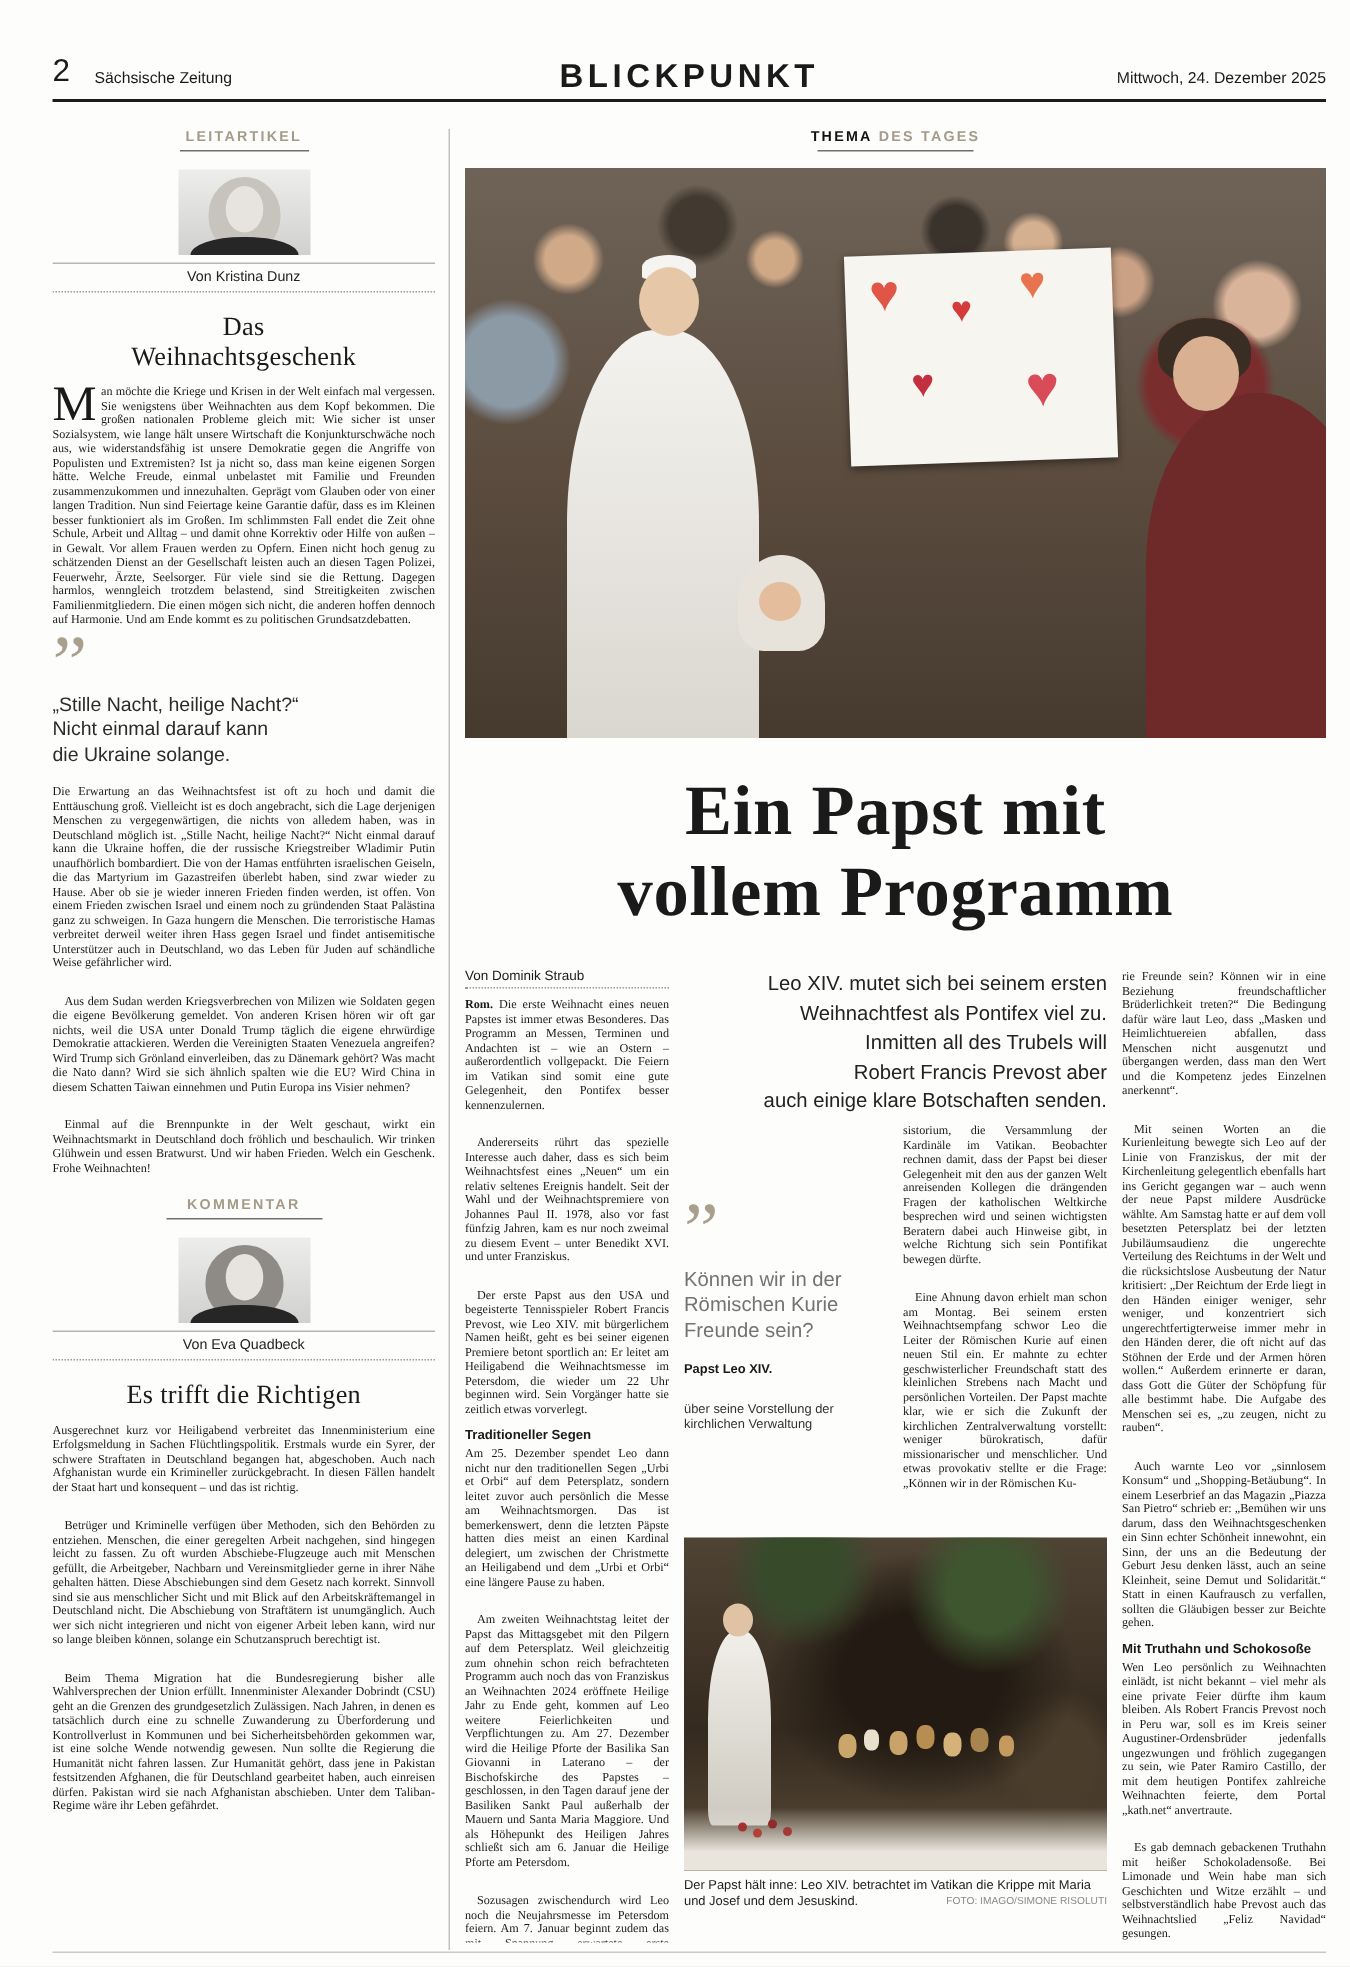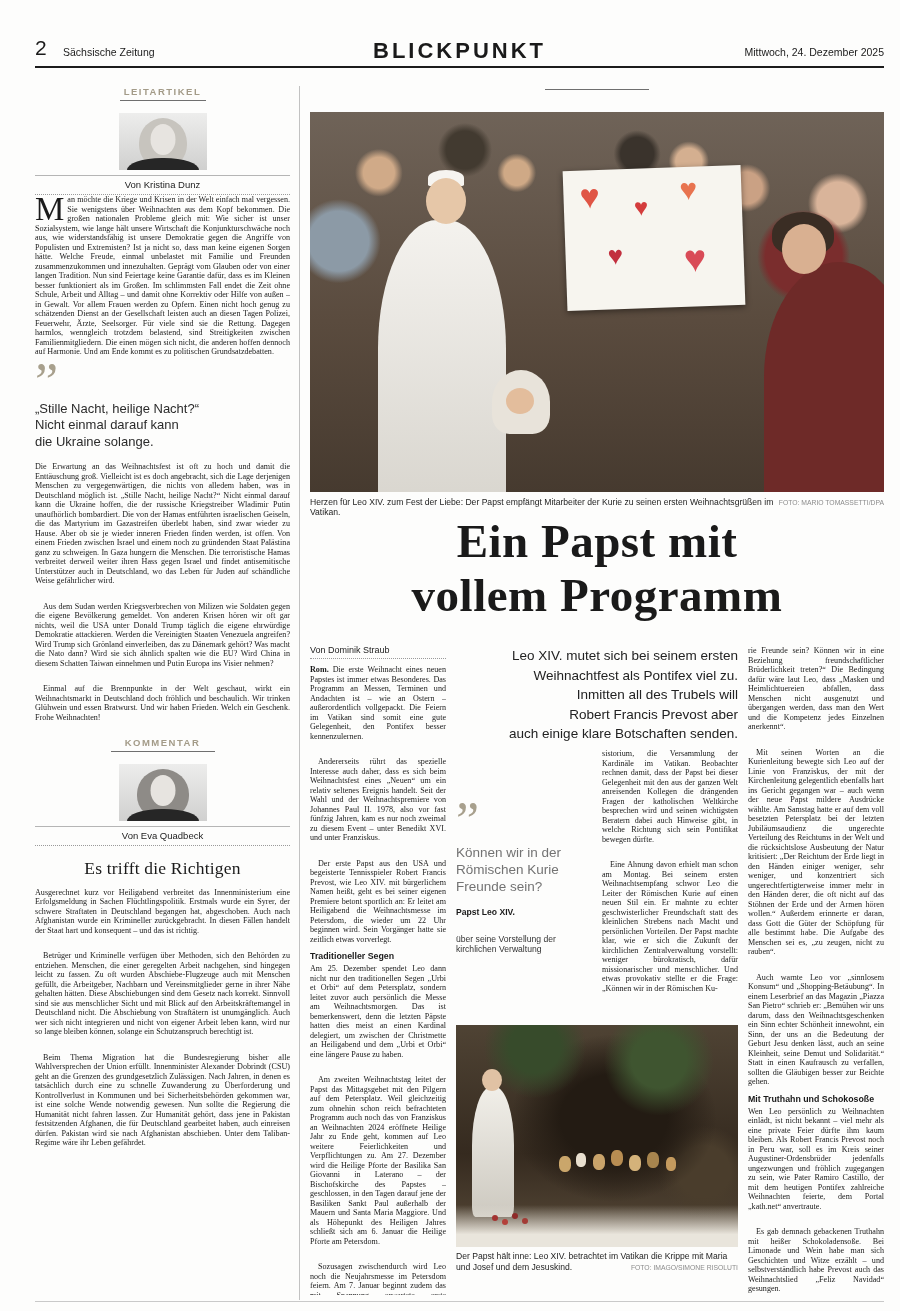--- a/index.html
+++ b/index.html
@@ -163,20 +163,22 @@
 
     <div class="portrait">
       <div class="hair"></div>
       <div class="face"></div>
       <div class="shoulders"></div>
     </div>
     <div class="portrait-rule"></div>
     <div class="op-byline">Von Kristina Dunz</div>
     <div class="dotted-rule"></div>
 
+    <h2 class="op-title">Das
+Weihnachtsgeschenk</h2>
 
     <p><span class="dropcap">M</span><span>an möchte die Kriege und Krisen in der Welt einfach mal vergessen. Sie wenigstens über Weihnachten aus dem Kopf bekommen. Die großen nationalen Probleme gleich mit: Wie sicher ist unser Sozialsystem, wie lange hält unsere Wirtschaft die Konjunkturschwäche noch aus, wie widerstandsfähig ist unsere Demokratie gegen die Angriffe von Populisten und Extremisten? Ist ja nicht so, dass man keine eigenen Sorgen hätte. Welche Freude, einmal unbelastet mit Familie und Freunden zusammenzukommen und innezuhalten. Geprägt vom Glauben oder von einer langen Tradition. Nun sind Feiertage keine Garantie dafür, dass es im Kleinen besser funktioniert als im Großen. Im schlimmsten Fall endet die Zeit ohne Schule, Arbeit und Alltag – und damit ohne Korrektiv oder Hilfe von außen – in Gewalt. Vor allem Frauen werden zu Opfern. Einen nicht hoch genug zu schätzenden Dienst an der Gesellschaft leisten auch an diesen Tagen Polizei, Feuerwehr, Ärzte, Seelsorger. Für viele sind sie die Rettung. Dagegen harmlos, wenngleich trotzdem belastend, sind Streitigkeiten zwischen Familienmitgliedern. Die einen mögen sich nicht, die anderen hoffen dennoch auf Harmonie. Und am Ende kommt es zu politischen Grundsatzdebatten.</span></p>
 
     <div class="quote-block">
       <span class="quote-glyph"></span>
       <div class="quote-text">„Stille Nacht, heilige Nacht?“
 Nicht einmal darauf kann
 die Ukraine solange.</div>
     </div>
 
@@ -197,20 +199,21 @@
     <div class="dotted-rule"></div>
 
     <h2 class="op-title">Es trifft die Richtigen</h2>
 
     <p>Ausgerechnet kurz vor Heiligabend verbreitet das Innenministerium eine Erfolgsmeldung in Sachen Flüchtlingspolitik. Erstmals wurde ein Syrer, der schwere Straftaten in Deutschland begangen hat, abgeschoben. Auch nach Afghanistan wurde ein Krimineller zurückgebracht. In diesen Fällen handelt der Staat hart und konsequent – und das ist richtig.</p>
     <p class="ind">Betrüger und Kriminelle verfügen über Methoden, sich den Behörden zu entziehen. Menschen, die einer geregelten Arbeit nachgehen, sind hingegen leicht zu fassen. Zu oft wurden Abschiebe-Flugzeuge auch mit Menschen gefüllt, die Arbeitgeber, Nachbarn und Vereinsmitglieder gerne in ihrer Nähe gehalten hätten. Diese Abschiebungen sind dem Gesetz nach korrekt. Sinnvoll sind sie aus menschlicher Sicht und mit Blick auf den Arbeitskräftemangel in Deutschland nicht. Die Abschiebung von Straftätern ist unumgänglich. Auch wer sich nicht integrieren und nicht von eigener Arbeit leben kann, wird nur so lange bleiben können, solange ein Schutzanspruch berechtigt ist.</p>
     <p class="ind">Beim Thema Migration hat die Bundesregierung bisher alle Wahlversprechen der Union erfüllt. Innenminister Alexander Dobrindt (CSU) geht an die Grenzen des grundgesetzlich Zulässigen. Nach Jahren, in denen es tatsächlich durch eine zu schnelle Zuwanderung zu Überforderung und Kontrollverlust in Kommunen und bei Sicherheitsbehörden gekommen war, ist eine solche Wende notwendig gewesen. Nun sollte die Regierung die Humanität nicht fahren lassen. Zur Humanität gehört, dass jene in Pakistan festsitzenden Afghanen, die für Deutschland gearbeitet haben, auch einreisen dürfen. Pakistan wird sie nach Afghanistan abschieben. Unter dem Taliban-Regime wäre ihr Leben gefährdet.</p>
   </div>
 
   <div class="thema-kicker">
+    <div class="kicker"><b>THEMA</b><span> DES TAGES</span></div>
     <div class="kicker-rule wide"></div>
   </div>
 
   <div class="main-photo">
     <div class="pope-figure"></div>
     <div class="pope-cap"></div>
     <div class="pope-head"></div>
     <div class="baby"></div>
     <div class="baby-face"></div>
     <div class="drawing">
@@ -218,24 +221,20 @@
       <span class="heart h2"></span>
       <span class="heart h3"></span>
       <span class="heart h4"></span>
       <span class="heart h5"></span>
     </div>
     <div class="woman-red"></div>
     <div class="woman-hair"></div>
     <div class="woman-head"></div>
   </div>
 
-  <div class="caption-row">
-    <span class="caption-text">Herzen für Leo XIV. zum Fest der Liebe: Der Papst empfängt Mitarbeiter der Kurie zu seinen ersten Weihnachtsgrüßen im Vatikan.</span>
-    <span class="caption-credit">FOTO: MARIO TOMASSETTI/DPA</span>
-  </div>
 
   <h1 class="headline">Ein Papst mit
 vollem Programm</h1>
 
   <div class="subhead">Leo XIV. mutet sich bei seinem ersten
 Weihnachtfest als Pontifex viel zu.
 Inmitten all des Trubels will
 Robert Francis Prevost aber
 auch einige klare Botschaften senden.</div>
 

